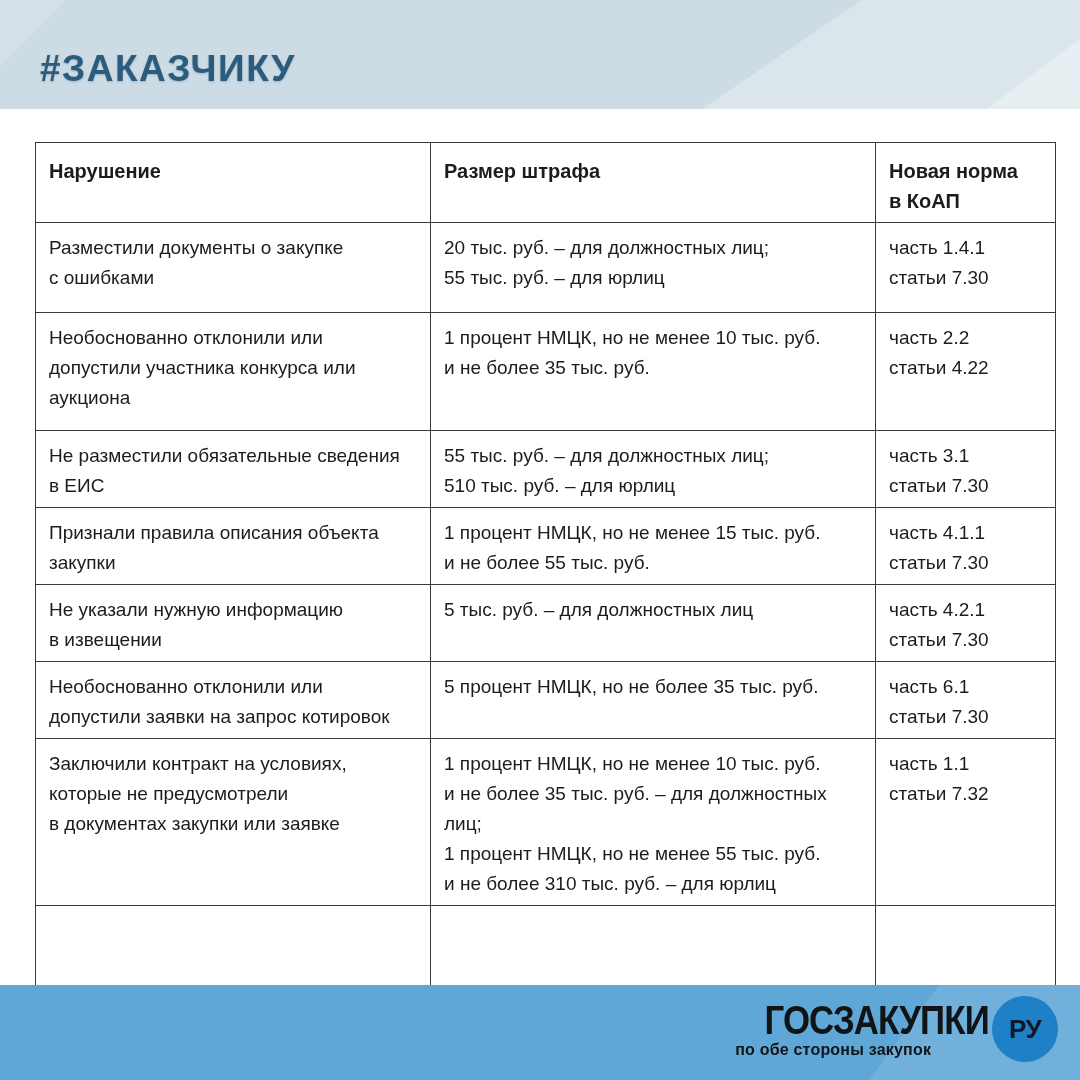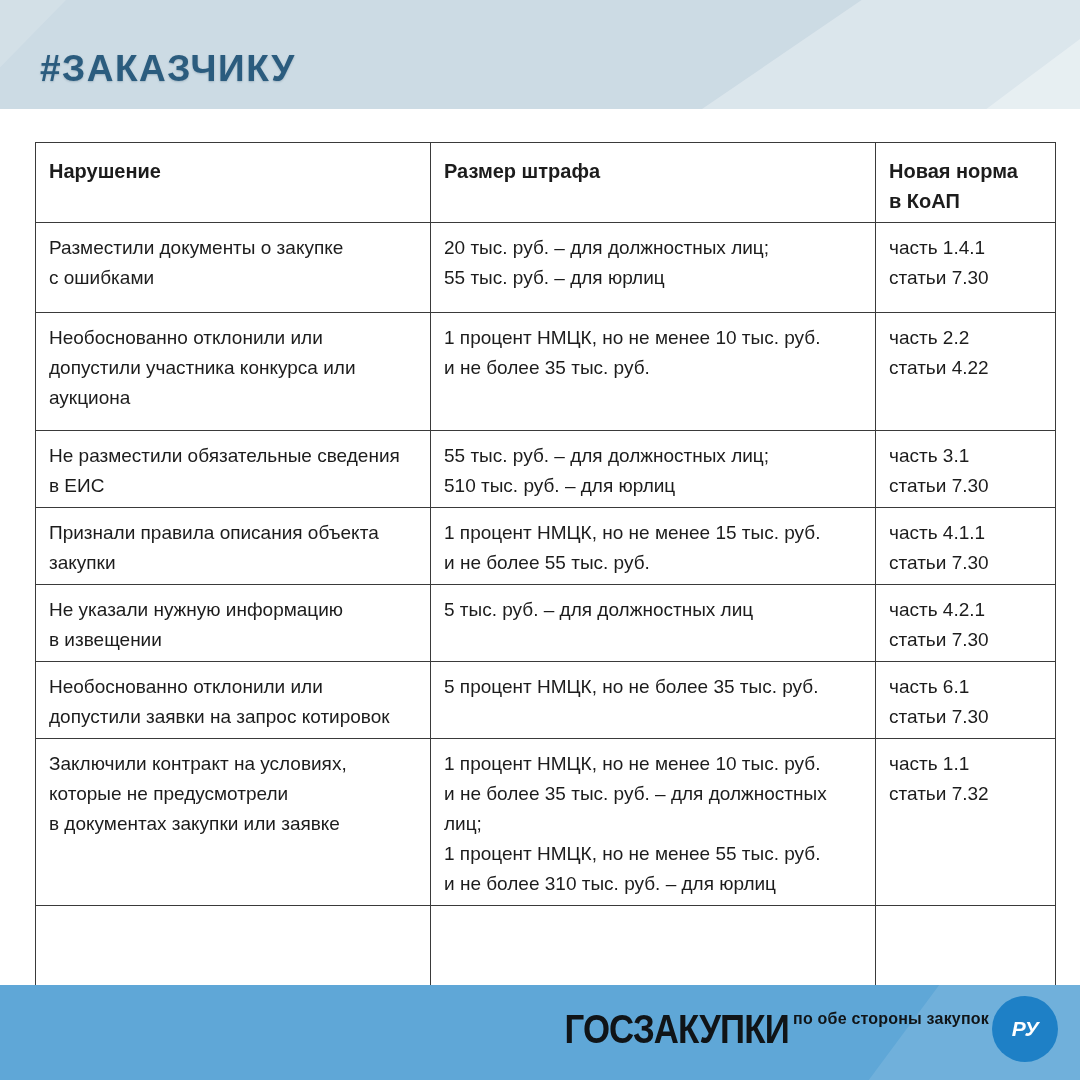--- a/index.html
+++ b/index.html
@@ -61,36 +61,35 @@
   .footer{
     position:absolute;left:0;bottom:0;width:1080px;height:95px;
     background:#5fa7d7;overflow:hidden;z-index:5;
   }
   .footer-shape{
     position:absolute;top:0;right:0;width:220px;height:95px;
     background:rgba(255,255,255,0.11);
     clip-path:polygon(36% 0,100% 0,100% 100%,4% 100%);
   }
   .logo{position:absolute;right:22px;top:11px;display:flex;align-items:center;}
-  .logo-textblock{display:flex;flex-direction:row;align-items:flex-start;margin-right:3px;}
+  .logo-textblock{display:flex;flex-direction:column;align-items:flex-start;margin-right:3px;}
   .logo-wordmark{
     display:inline-block;font-size:40px;font-weight:700;color:#101417;
     letter-spacing:-1px;transform:scaleX(0.87);transform-origin:right center;
     line-height:40px;
   }
   .logo-tagline{
     font-size:16px;font-weight:700;color:#101417;letter-spacing:0.2px;
     margin-top:1px;align-self:flex-start;padding-left:4px;
   }
   .logo-badge{
     width:66px;height:66px;border-radius:50%;background:#1e80c6;
     display:flex;align-items:center;justify-content:center;
-    color:#ffffff;font-size:21px;font-weight:700;letter-spacing:-0.5px;
+    color:#0f172a;font-size:26px;font-weight:700;letter-spacing:-0.5px;
     flex:0 0 auto;
-    font-style:italic;
   }
 </style>
 </head>
 <body>
 
 <div class="banner">
   <div class="banner-shape-right"></div>
   <div class="banner-shape-corner"></div>
   <div class="banner-shape-left"></div>
   <div class="hashtag">#ЗАКАЗЧИКУ</div>

